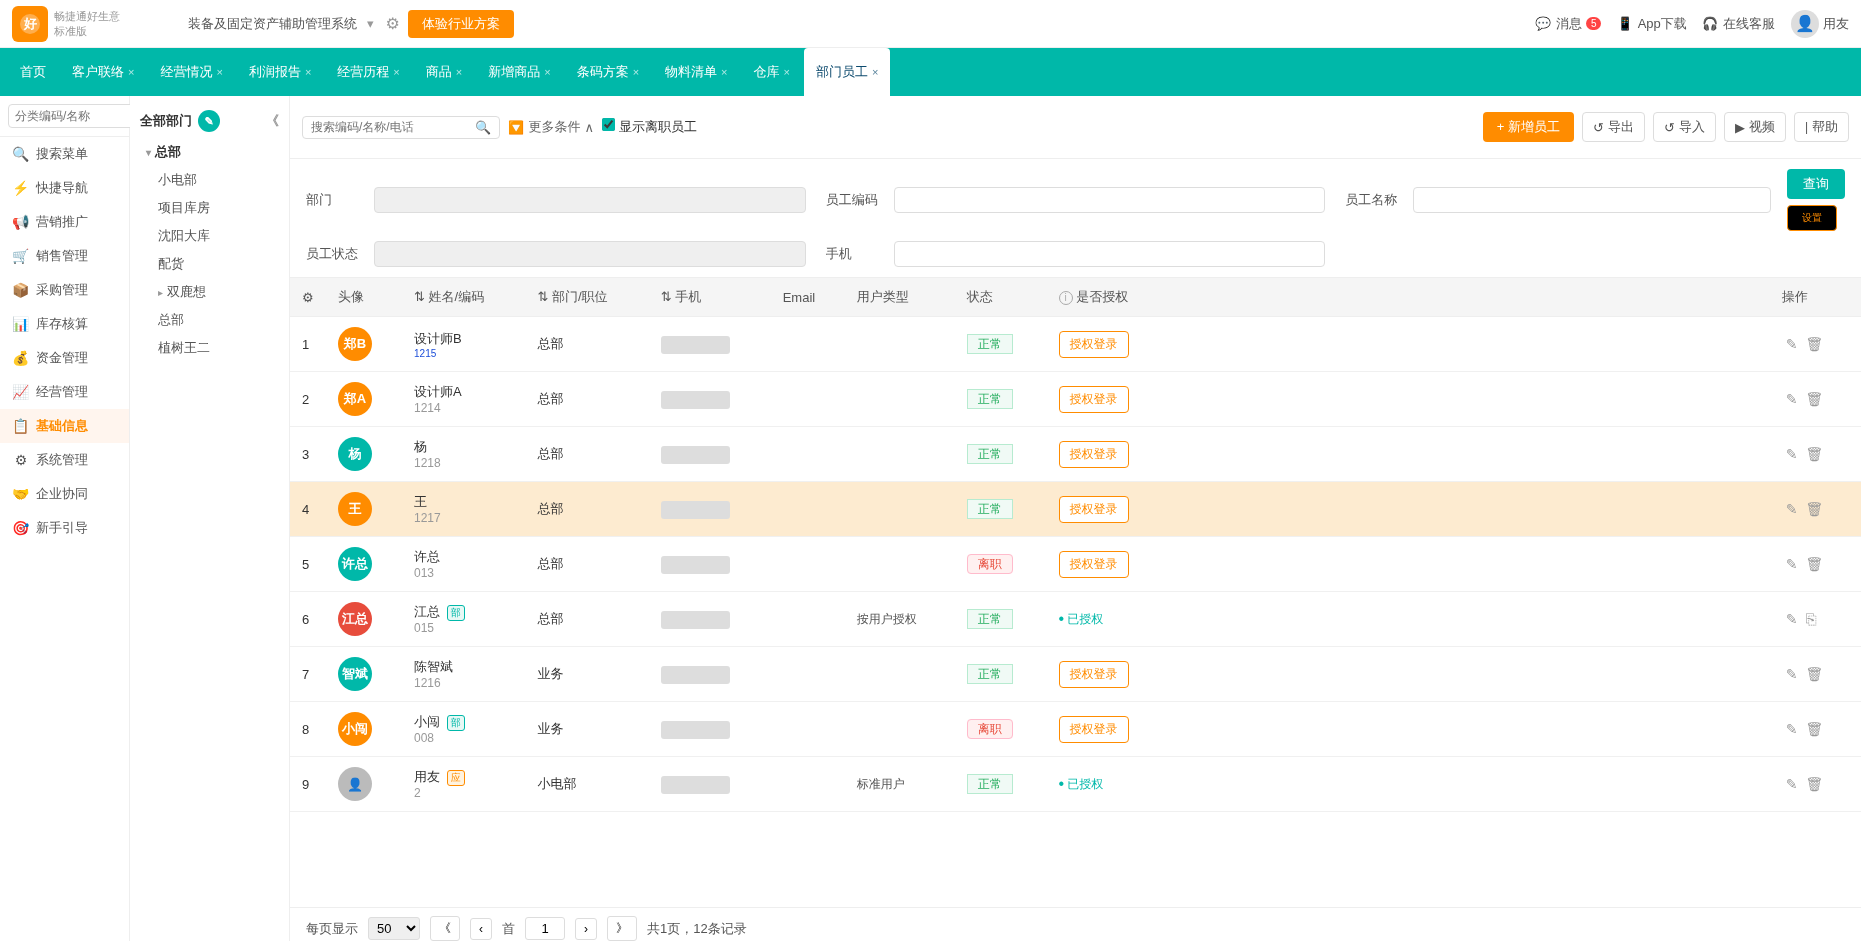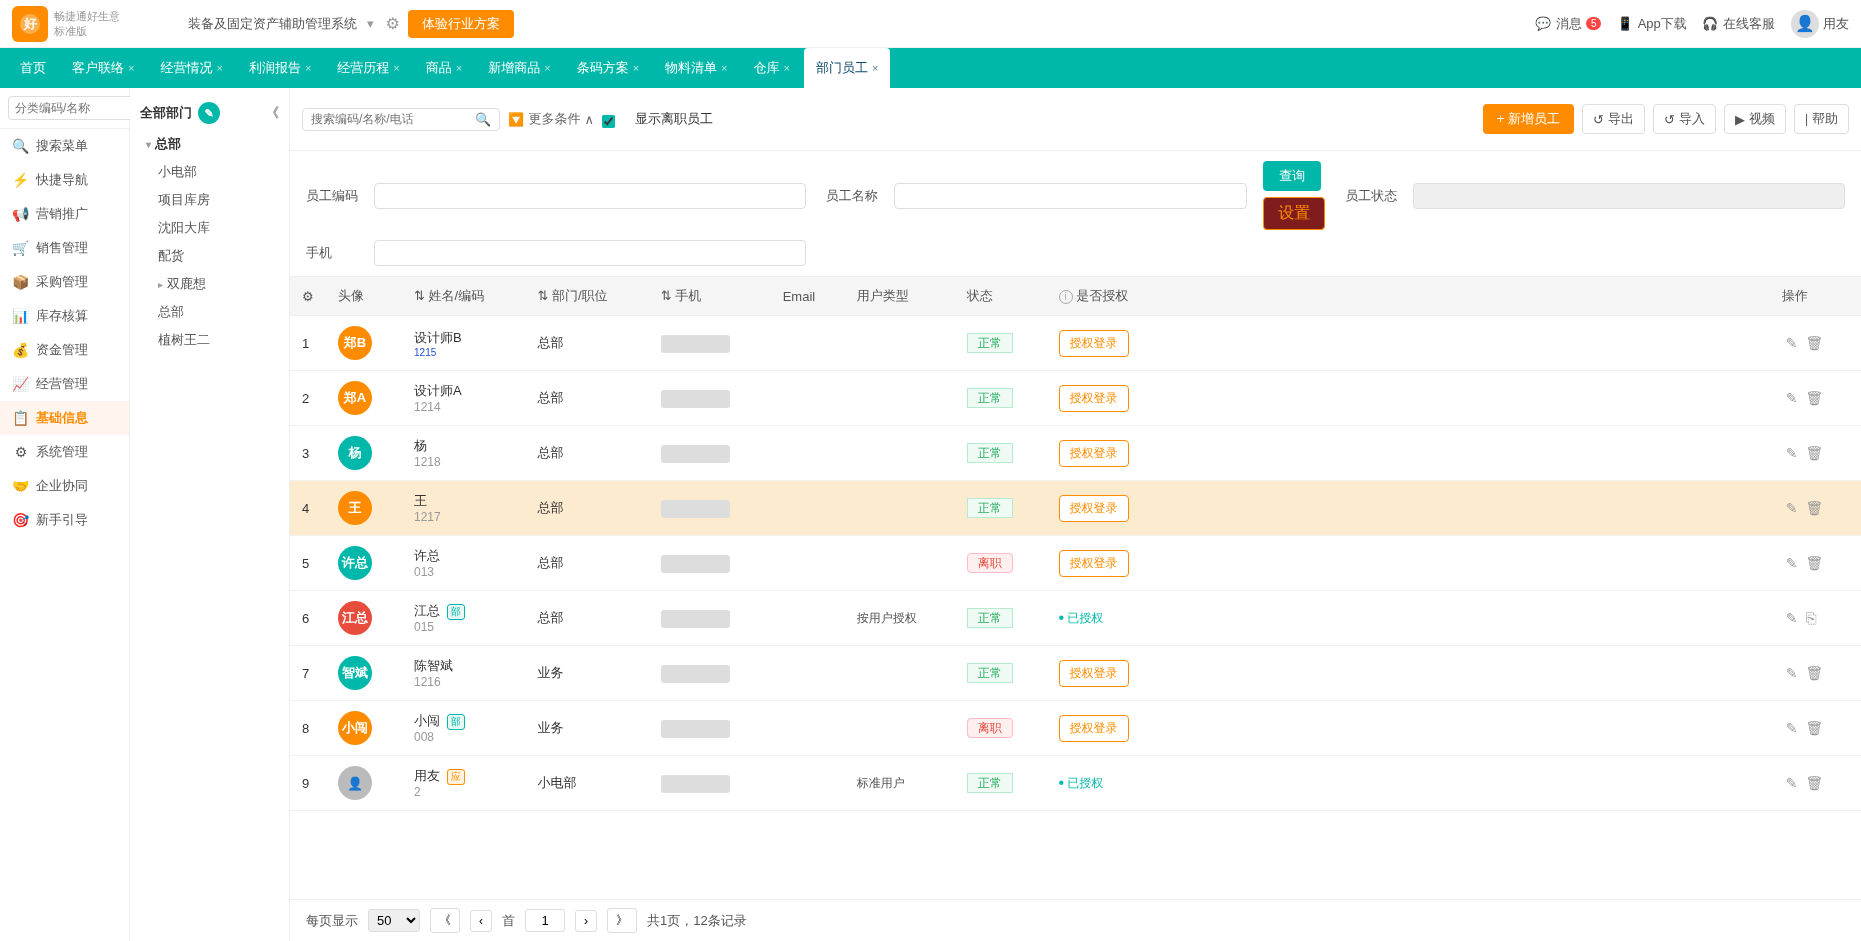--- a/index.html
+++ b/index.html
@@ -10,21 +10,21 @@
     .logo-area { display: flex; align-items: center; gap: 6px; min-width: 160px; }
     .logo-icon { width: 36px; height: 36px; background: #ff8c00; border-radius: 6px; display: flex; align-items: center; justify-content: center; color: #fff; font-weight: bold; font-size: 14px; }
     .logo-text { font-size: 12px; color: #333; line-height: 1.3; }
     .logo-text span { display: block; color: #999; font-size: 11px; }
     .topbar-right { display: flex; align-items: center; gap: 16px; color: #555; font-size: 13px; }
     .topbar-right-item { display: flex; align-items: center; gap: 4px; cursor: pointer; }
     .badge { background: #f44; color: #fff; border-radius: 8px; padding: 1px 5px; font-size: 10px; }
     .btn-experience { background: #ff8c00; color: #fff; border: none; padding: 5px 14px; border-radius: 4px; cursor: pointer; font-size: 13px; }
 
     
-    .navtabs { background: #00b8a9; display: flex; align-items: stretch; height: 40px; padding: 0 8px; gap: 2px; }
+    .navtabs { background: #00b8a9; display: flex; align-items: stretch; height: 48px; padding: 0 8px; gap: 2px; }
     .navtab { display: flex; align-items: center; padding: 0 12px; color: #fff; cursor: pointer; font-size: 13px; gap: 4px; white-space: nowrap; border-radius: 4px 4px 0 0; }
     .navtab.active { background: #fff; color: #0c4a6e; }
     .navtab .close-x { font-size: 11px; color: inherit; opacity: 0.7; }
 
     
     .main-layout { display: flex; height: calc(941px - 88px); }
 
     
     .sidebar { width: 130px; background: #fff; border-right: 1px solid #eee; display: flex; flex-direction: column; }
     .sidebar-search { padding: 8px; border-bottom: 1px solid #eee; display: flex; align-items: center; gap: 4px; }
@@ -43,35 +43,35 @@
     .dept-node.parent { font-weight: bold; color: #333; }
     .dept-node.child { padding-left: 28px; color: #555; }
     .dept-node .arrow { font-size: 10px; color: #999; }
 
     
     .content { flex: 1; display: flex; flex-direction: column; overflow: hidden; }
     .content-toolbar { background: #fff; padding: 16px 12px; display: flex; align-items: center; gap: 8px; border-bottom: 1px solid #eee; }
     .search-input-wrap { display: flex; align-items: center; border: 1px solid #ddd; border-radius: 4px; padding: 3px 8px; gap: 4px; }
     .search-input-wrap input { border: none; outline: none; font-size: 12px; width: 160px; }
     .filter-btn { display: flex; align-items: center; gap: 4px; cursor: pointer; color: #666; font-size: 12px; }
-    .checkbox-label { display: flex; align-items: flex-end; gap: 20px; font-size: 12px; color: #333; cursor: pointer; }
+    .checkbox-label { display: flex; align-items: flex-start; gap: 4px; font-size: 12px; color: #333; cursor: pointer; }
     .checkbox-label input { accent-color: #00b8a9; }
     .toolbar-right { margin-left: auto; display: flex; align-items: center; gap: 8px; }
     .btn-add { background: #ff8c00; color: #fff; border: none; padding: 6px 14px; border-radius: 4px; cursor: pointer; font-size: 13px; white-space: nowrap; }
     .btn-outline { border: 1px solid #ddd; background: #fff; padding: 5px 10px; border-radius: 4px; cursor: pointer; font-size: 12px; color: #555; display: flex; align-items: center; gap: 4px; }
 
     
     .filter-form { background: #fff; padding: 10px 16px; border-bottom: 1px solid #eee; display: grid; grid-template-columns: 1fr 1fr 1fr; gap: 10px 20px; }
     .form-row { display: flex; align-items: center; gap: 8px; }
     .form-label { color: #555; font-size: 13px; white-space: nowrap; min-width: 60px; }
     .form-control { flex: 1; border: 1px solid #ddd; border-radius: 4px; padding: 5px 8px; font-size: 12px; outline: none; }
     .form-select-wrap { flex: 1; position: relative; }
     .form-select-wrap select { width: 100%; border: 1px solid #ddd; border-radius: 4px; padding: 5px 8px; font-size: 12px; outline: none; appearance: none; }
     .btn-query { background: #00b8a9; color: #fff; border: none; padding: 6px 16px; border-radius: 4px; cursor: pointer; font-size: 13px; }
-    .btn-set { background: #7f1d1d; color: #ff8c00; border: 1px solid #ff8c00; padding: 5px 14px; border-radius: 4px; cursor: pointer; font-size: 16px; }
+    .btn-set { background: #000000; color: #ff8c00; border: 1px solid #ff8c00; padding: 5px 14px; border-radius: 4px; cursor: pointer; font-size: 10px; }
     .filter-actions { display: flex; flex-direction: column; gap: 6px; align-items: flex-start; justify-content: center; }
 
     
     .table-wrap { flex: 1; overflow: auto; background: #fff; }
     table { width: 100%; border-collapse: collapse; }
     thead tr { background: #f5f5f5; }
     th { padding: 10px 12px; text-align: left; color: #555; font-weight: normal; font-size: 13px; border-bottom: 1px solid #eee; white-space: nowrap; }
     td { padding: 10px 12px; border-bottom: 1px solid #f0f0f0; font-size: 13px; color: #333; vertical-align: middle; }
     tr.highlighted td { background: #fdebd0; }
     .avatar { width: 34px; height: 34px; border-radius: 50%; display: flex; align-items: center; justify-content: center; color: #fff; font-size: 13px; font-weight: bold; }
@@ -289,20 +289,26 @@
         <button class="btn-outline">
             <span>▶</span>
             <span>视频</span>
           </button>
         <button class="btn-outline">|<span>帮助</span></button>
       </div>
     </div>
 
     <div class="filter-form">
       <div class="form-row">
+        <span class="form-label">部门</span>
+        <div class="form-select-wrap">
+          <select class="form-control"><option></option></select>
+        </div>
+      </div>
+      <div class="form-row">
         <span class="form-label">员工编码</span>
         <input type="text" class="form-control" style="">
       </div>
       <div class="form-row">
         <span class="form-label">员工名称</span>
         <input type="text" class="form-control" style="">
         <div class="filter-actions" style="margin-left:8px;">
           <button class="btn-query">查询</button>
           <button class="btn-set">设置</button>
         </div>

